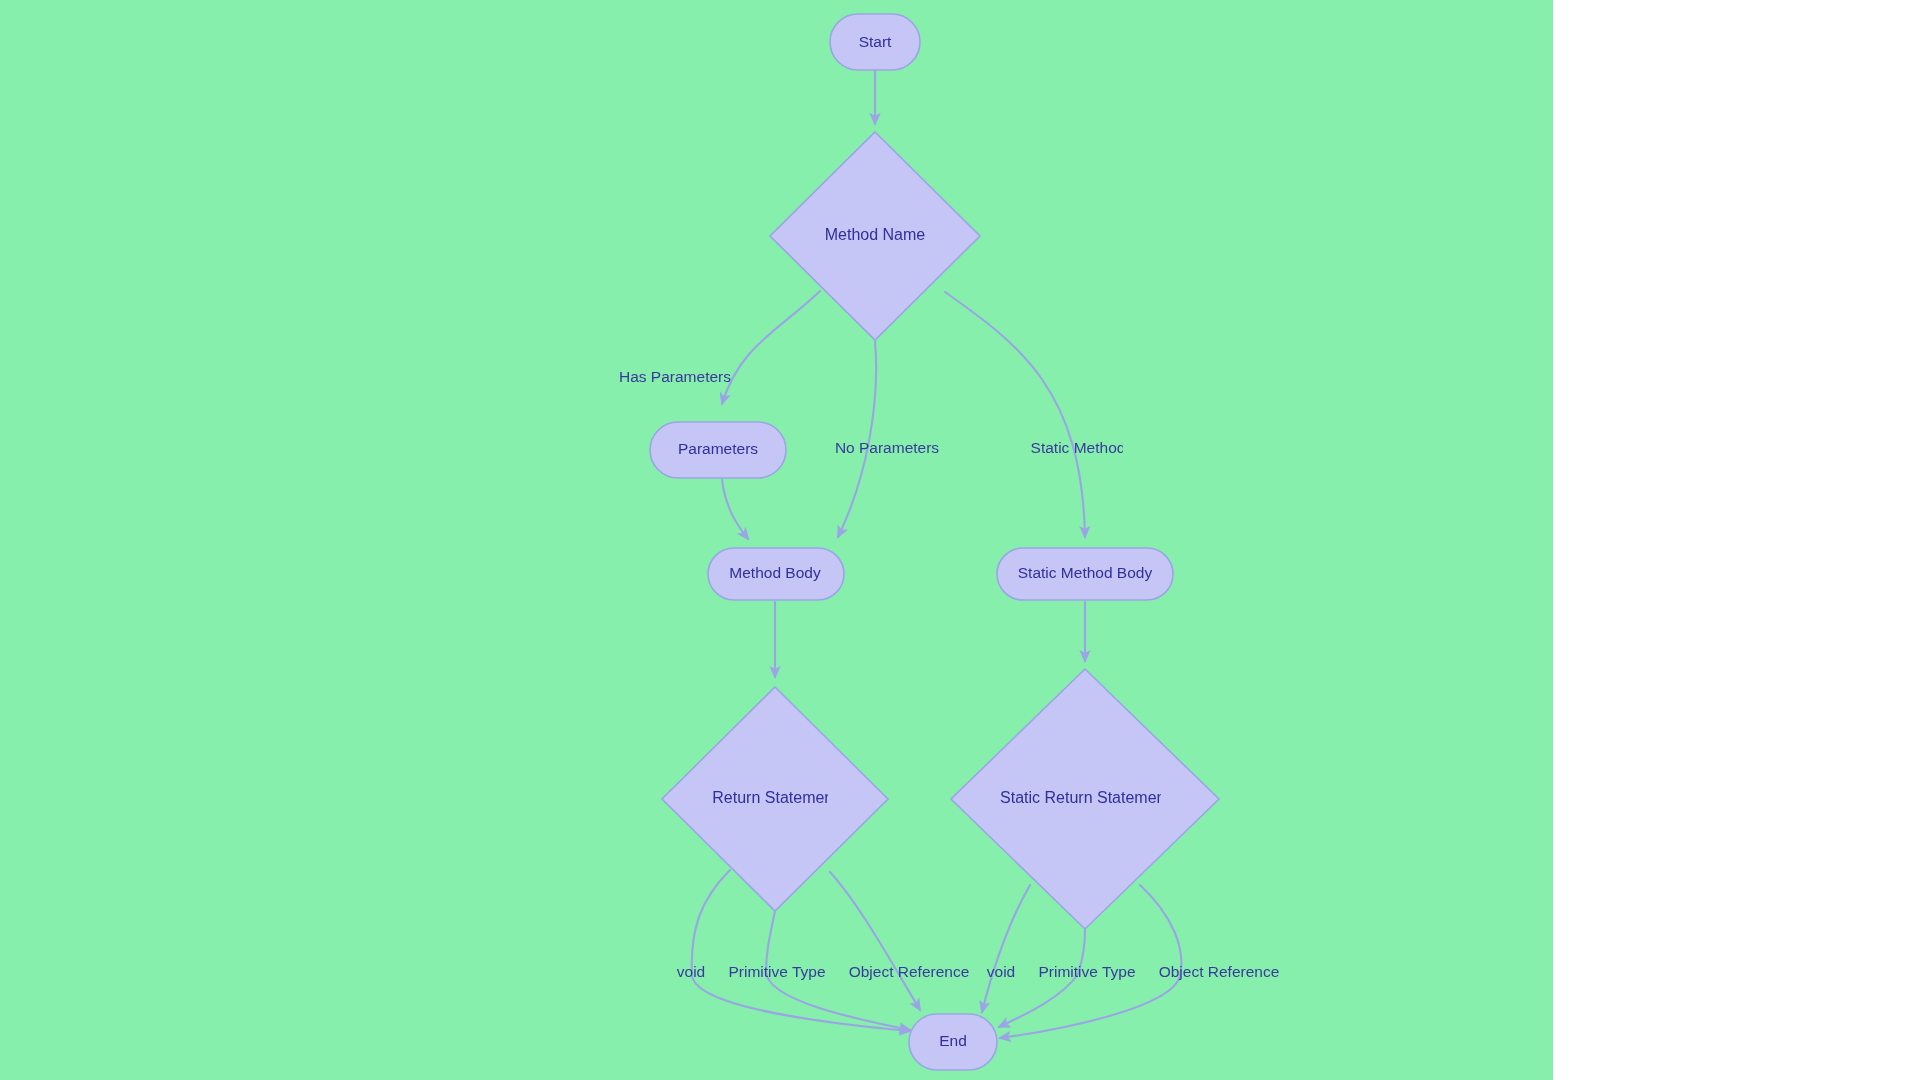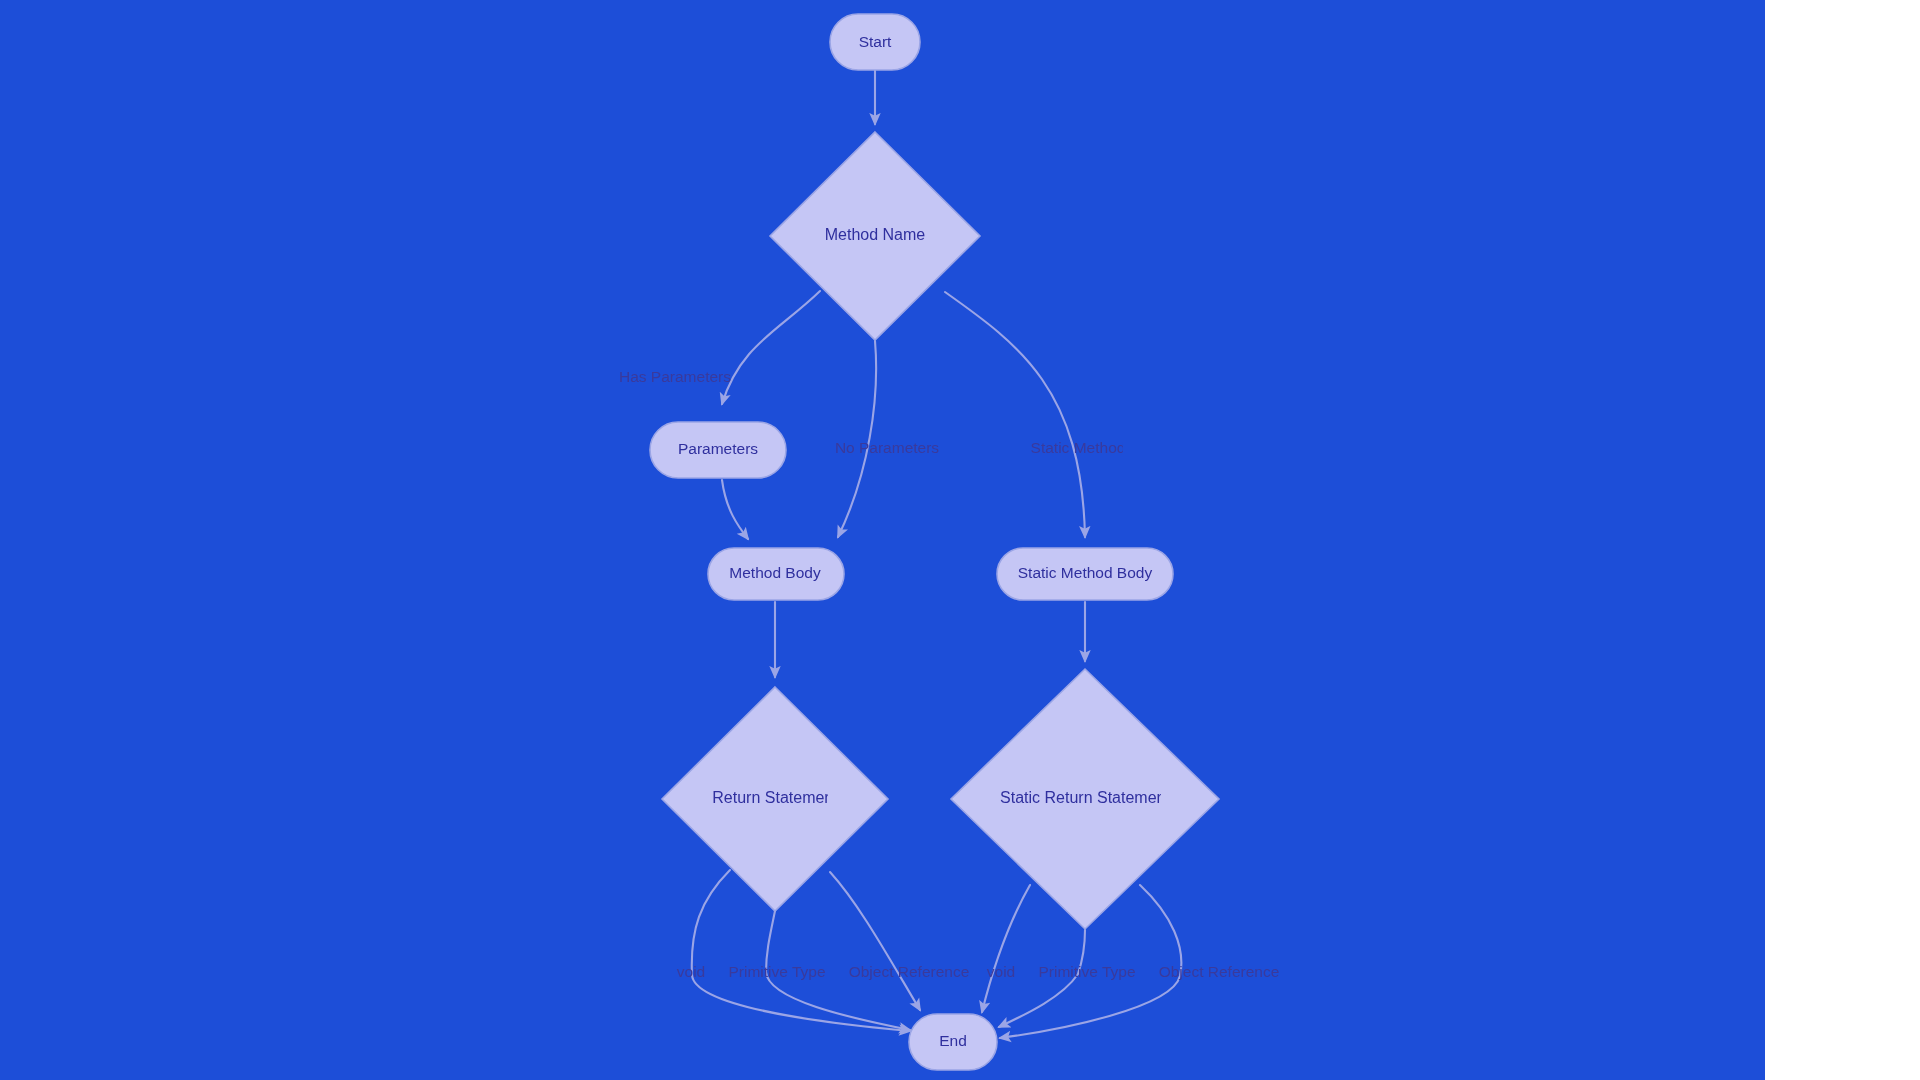--- a/index.html
+++ b/index.html
@@ -6,23 +6,23 @@
     margin: 0;
     padding: 0;
     background: #ffffff;
     width: 1920px;
     height: 1080px;
     overflow: hidden;
     font-family: "Liberation Sans", sans-serif;
   }
   #diagram-root {
     position: relative;
-    width: 1765px;
+    width: 1553px;
     height: 1080px;
-    background: #1d4ed8;
+    background: #86efac;
   }
   svg#flowchart {
     position: absolute;
     top: 0;
     left: 0;
     width: 1920px;
     height: 1080px;
     display: block;
   }
   .node-shape {

